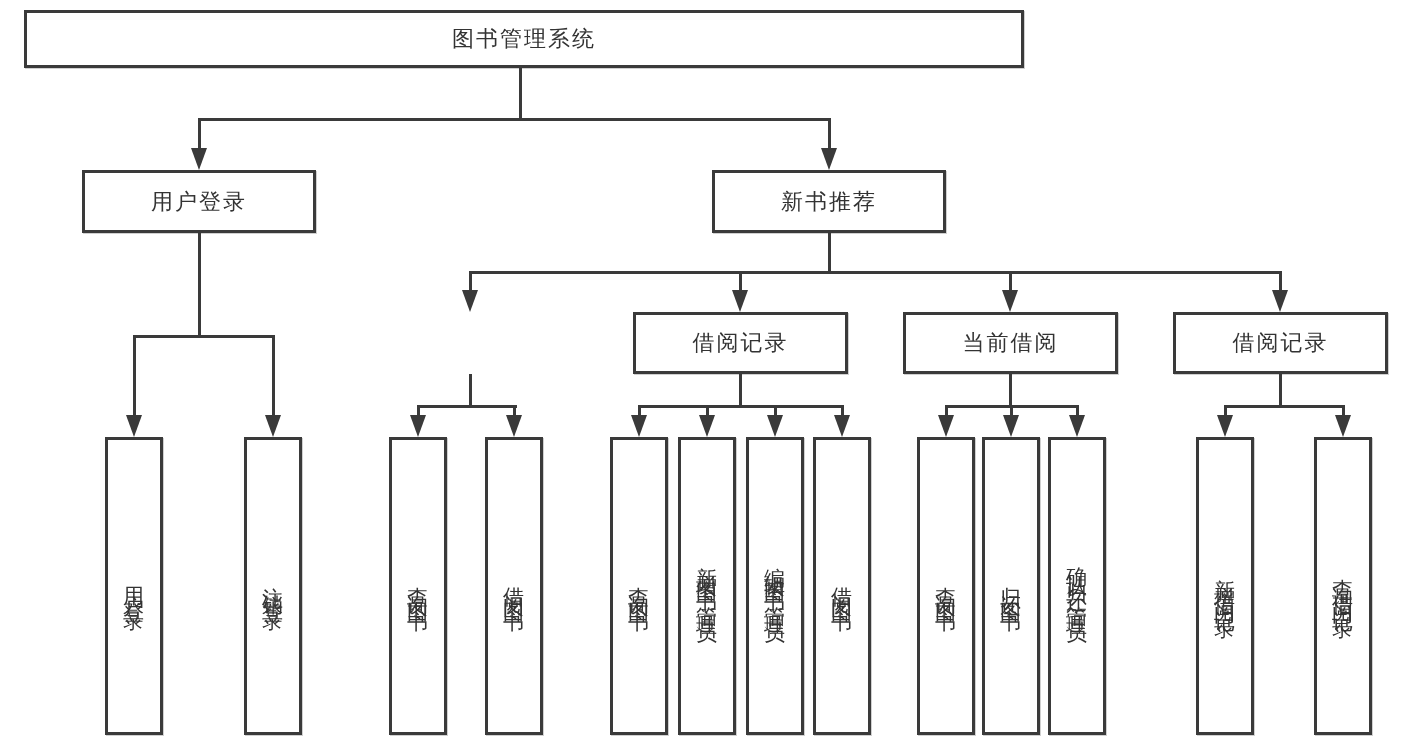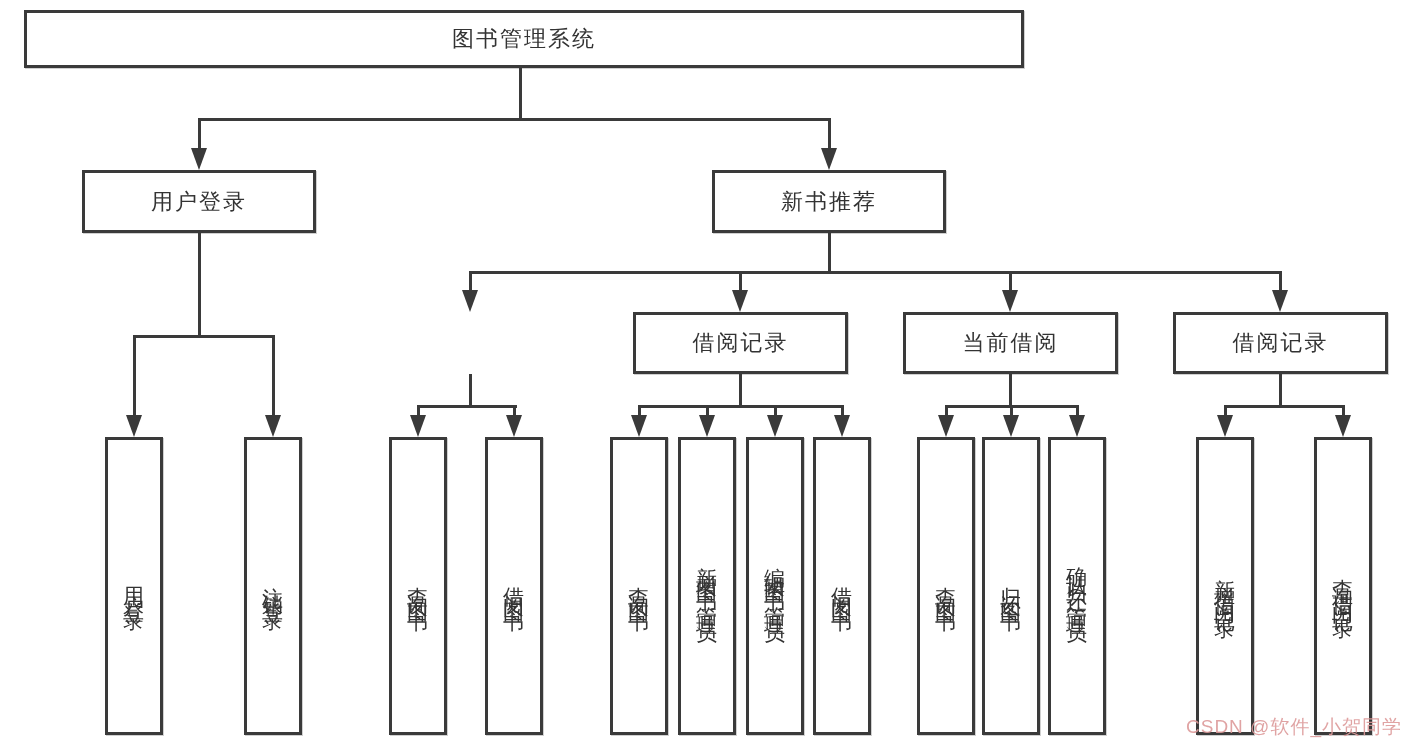--- a/index.html
+++ b/index.html
@@ -173,15 +173,14 @@
   <div class="line" style="left:1076px; top:405px; width:3px; height:14px;"></div>
   <div class="arrow" style="left:1069px; top:415px;"></div>
 
   <div class="line" style="left:1279px; top:374px; width:3px; height:34px;"></div>
   <div class="line" style="left:1224px; top:405px; width:121px; height:3px;"></div>
   <div class="line" style="left:1224px; top:405px; width:3px; height:14px;"></div>
   <div class="arrow" style="left:1217px; top:415px;"></div>
   <div class="line" style="left:1342px; top:405px; width:3px; height:14px;"></div>
   <div class="arrow" style="left:1335px; top:415px;"></div>
 
-  <div class="watermark">CSDN @软件_小贺同学</div>
 
 </div>
 
 </body></html>

